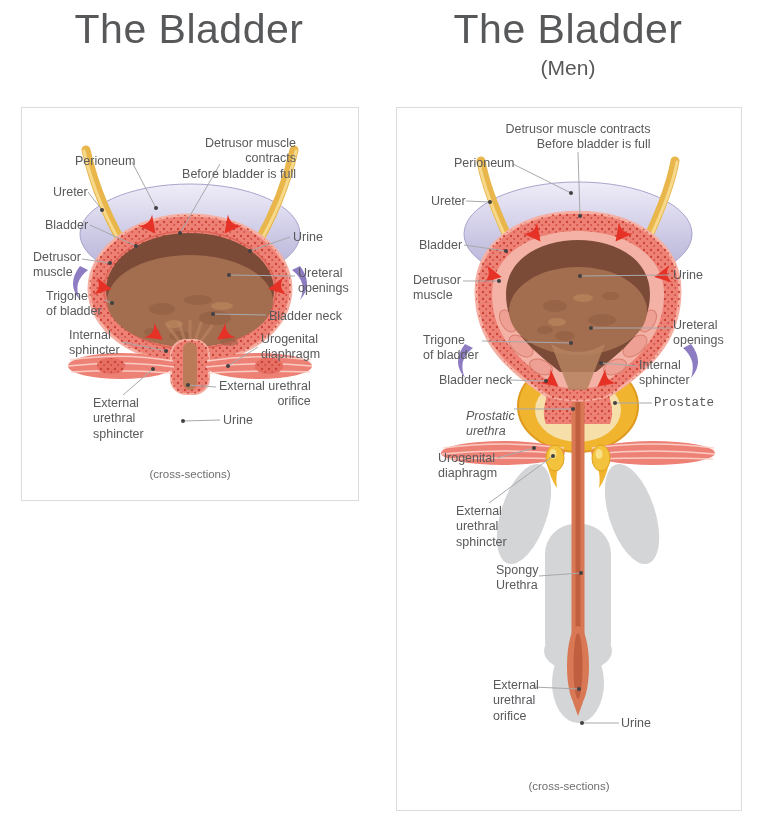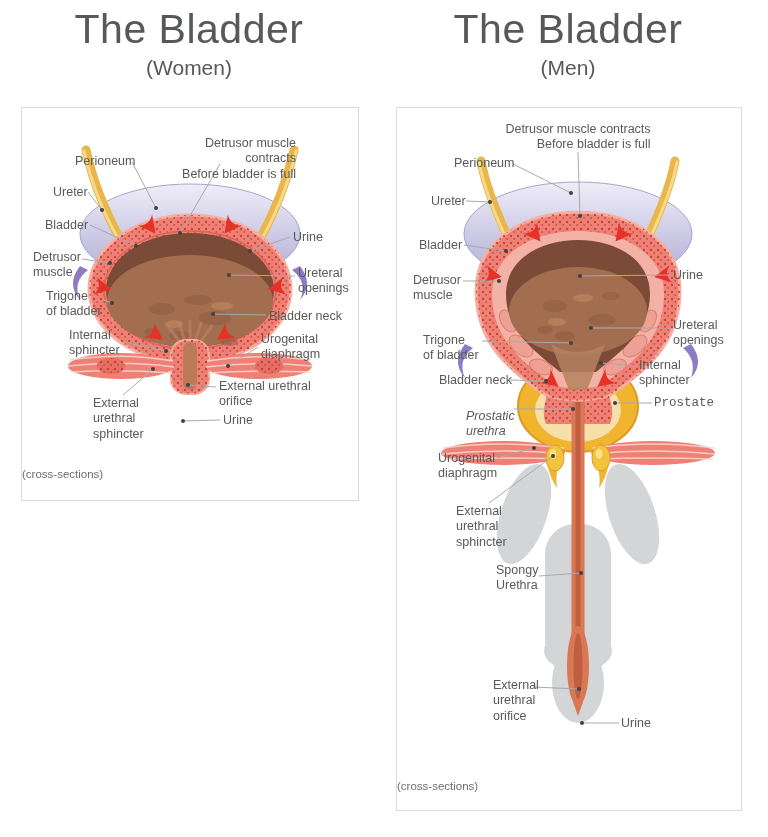--- a/index.html
+++ b/index.html
@@ -9,32 +9,31 @@
   .titles .t1{font-size:41px;letter-spacing:0.5px;line-height:1.05;}
   .titles .t2{font-size:21px;margin-top:5px;}
   .panel{position:absolute;background:#ffffff;border:1px solid #dcdcdc;}
   .panel svg.art{position:absolute;left:0;top:0;}
   .panel svg.leaders{position:absolute;left:0;top:0;}
   .leaders line{stroke:#a7a9ac;stroke-width:1;}
   .leaders circle{fill:#414042;}
   .labels{position:absolute;left:0;top:0;width:100%;height:100%;pointer-events:none;}
   .label{position:absolute;font-size:12.5px;line-height:1.22;color:#58595b;white-space:pre-line;}
   .label.center{text-align:right;}
-  .caption{position:absolute;left:0;right:0;font-size:11.5px;color:#6d6e71;}
+  .caption{position:absolute;left:0;right:0;text-align:center;font-size:11.5px;color:#6d6e71;}
   #panel-women .caption{top:360px;}
   #panel-men .caption{top:672px;}
 </style>
 </head>
 <body>
 
 <div id="stage">
 
   <div class="titles" style="left:21px;top:8px;width:336px;">
     <div class="t1">The Bladder</div>
-    <div class="t2">(Women)</div>
   </div>
   <div class="titles" style="left:396px;top:8px;width:344px;">
     <div class="t1">The Bladder</div>
     <div class="t2">(Men)</div>
   </div>
 
   <div class="panel" id="panel-women" style="left:21px;top:107px;width:336px;height:392px;">
     <svg class="art" width="336" height="392" viewBox="0 0 336 392">
       <defs>
         <linearGradient id="gDome1" x1="0" y1="0" x2="0" y2="1">
@@ -162,21 +161,21 @@
 sphincter</div>
         <div class="label" style="top: 288px; left: 71px;">External
 urethral
 sphincter</div>
         <div class="label" style="top: 122px; left: 271px;">Urine</div>
         <div class="label" style="top: 158px; left: 276px;">Ureteral
 openings</div>
         <div class="label" style="top: 201px; left: 247px;">Bladder neck</div>
         <div class="label" style="top: 224px; left: 239px;">Urogenital
 diaphragm</div>
-        <div class="label" style="top: 271px; left: 197px;">External urethral
+        <div class="label" style="top: 271px; left: 197px; text-align: right;">External urethral
 orifice</div>
         <div class="label" style="top: 305px; left: 201px;">Urine</div>
       </div>
     <div class="caption">(cross-sections)</div>
   </div>
 
   <div class="panel" id="panel-men" style="left:396px;top:107px;width:344px;height:702px;">
     <svg class="art" width="344" height="702" viewBox="0 0 344 702">
       <defs>
         <linearGradient id="gDome2" x1="0" y1="0" x2="0" y2="1">

